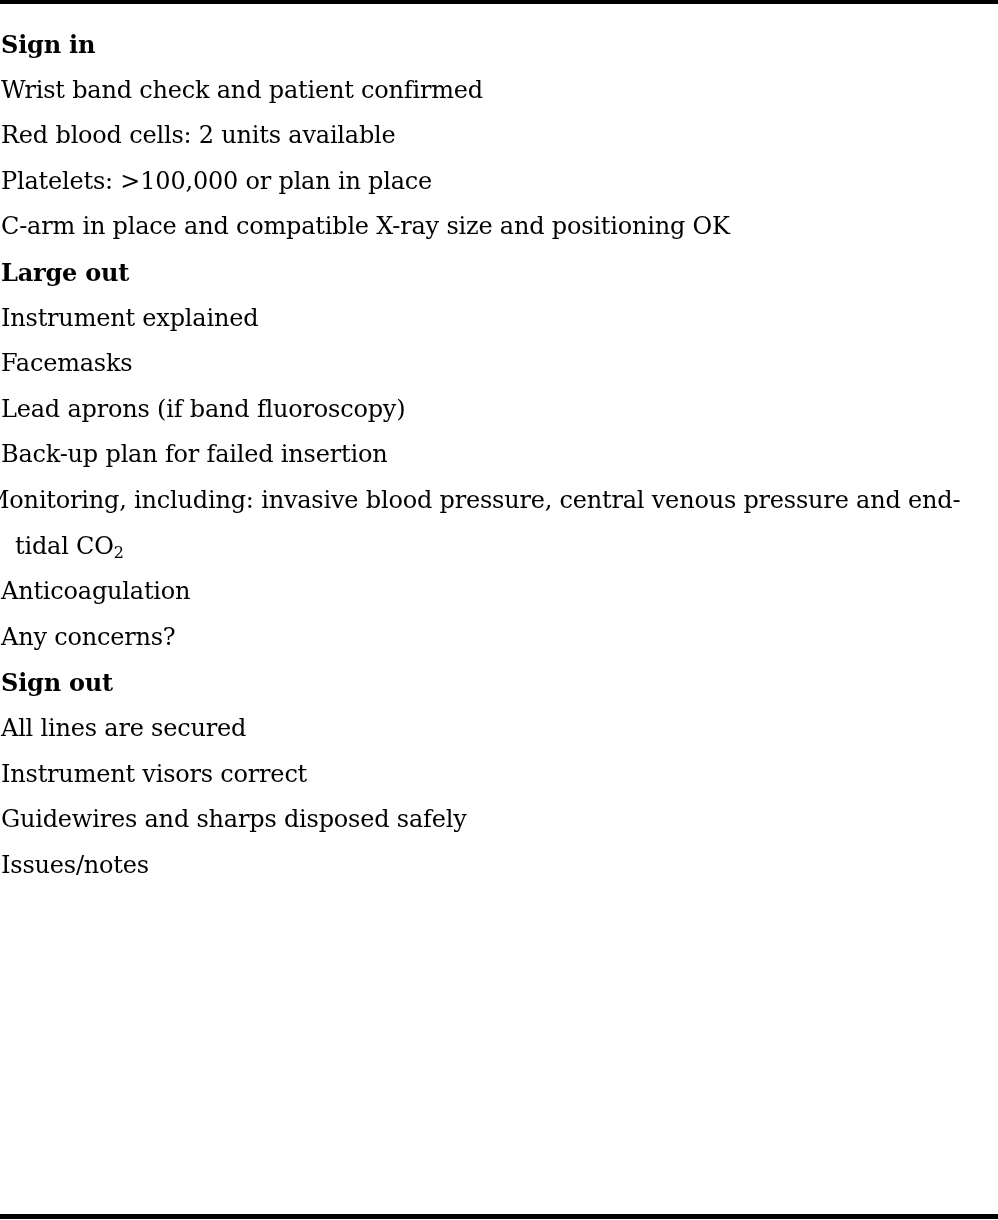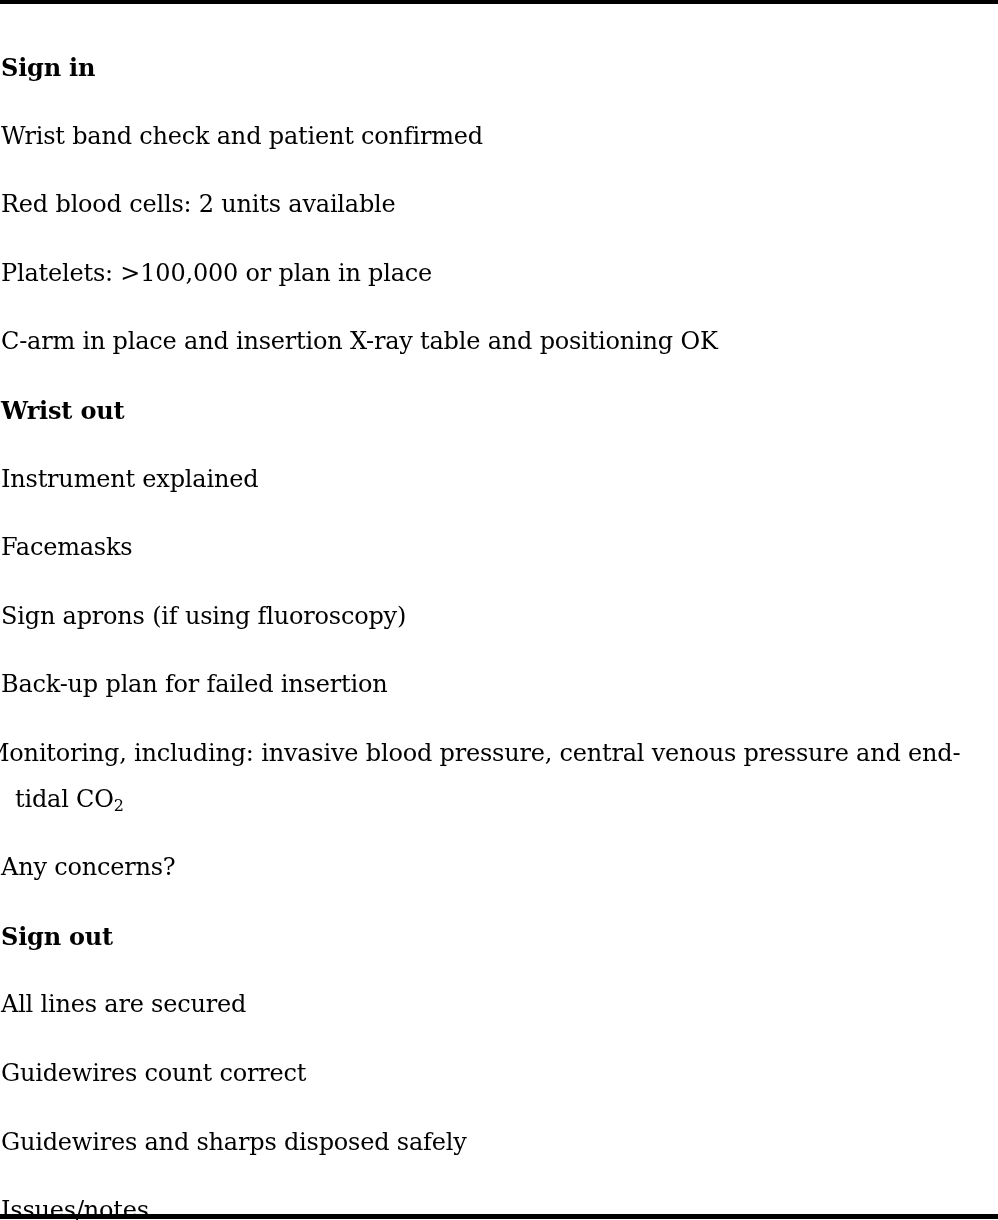--- a/index.html
+++ b/index.html
@@ -10,44 +10,44 @@
   }
   .rule-top { position: absolute; left: 0; top: 0; width: 998px; height: 4px; background: #000; }
   .rule-bottom { position: absolute; left: 0; top: 1214px; width: 998px; height: 5px; background: #000; }
   .table { position: absolute; left: 1px; top: 22px; width: 990px; }
   .row {
     font-size: 24px;
     line-height: 45.6px;
     height: 45.6px;
     white-space: nowrap;
     letter-spacing: -0.2px;
-    margin-top: 23px;
   }
   .row.head { font-weight: bold; }
   .row.wrap { height: auto; white-space: normal; padding-left: 14px; text-indent: -30px; }
   sub { font-size: 16px; vertical-align: -4px; line-height: 0; }
 </style>
 </head>
 <body>
 
 <div class="rule-top"></div>
 
 <div class="table">
   <div class="row head">Sign in</div>
   <div class="row">Wrist band check and patient confirmed</div>
   <div class="row">Red blood cells: 2 units available</div>
   <div class="row">Platelets: &gt;100,000 or plan in place</div>
-  <div class="row">C-arm in place and insertion X-ray table and positioning OK</div>
-  <div class="row head">Wrist out</div>
+  <div class="row">C-arm in place and compatible X-ray size and positioning OK</div>
+  <div class="row head">Large out</div>
   <div class="row">Instrument explained</div>
   <div class="row">Facemasks</div>
-  <div class="row">Sign aprons (if using fluoroscopy)</div>
+  <div class="row">Lead aprons (if band fluoroscopy)</div>
   <div class="row">Back-up plan for failed insertion</div>
   <div class="row wrap"><span>Monitoring, including: invasive blood pressure, central venous pressure and end-tidal CO</span><sub>2</sub></div>
+  <div class="row">Anticoagulation</div>
   <div class="row">Any concerns?</div>
   <div class="row head">Sign out</div>
   <div class="row">All lines are secured</div>
-  <div class="row">Guidewires count correct</div>
+  <div class="row">Instrument visors correct</div>
   <div class="row">Guidewires and sharps disposed safely</div>
   <div class="row">Issues/notes</div>
 </div>
 
 <div class="rule-bottom"></div>
 
 </body></html>

